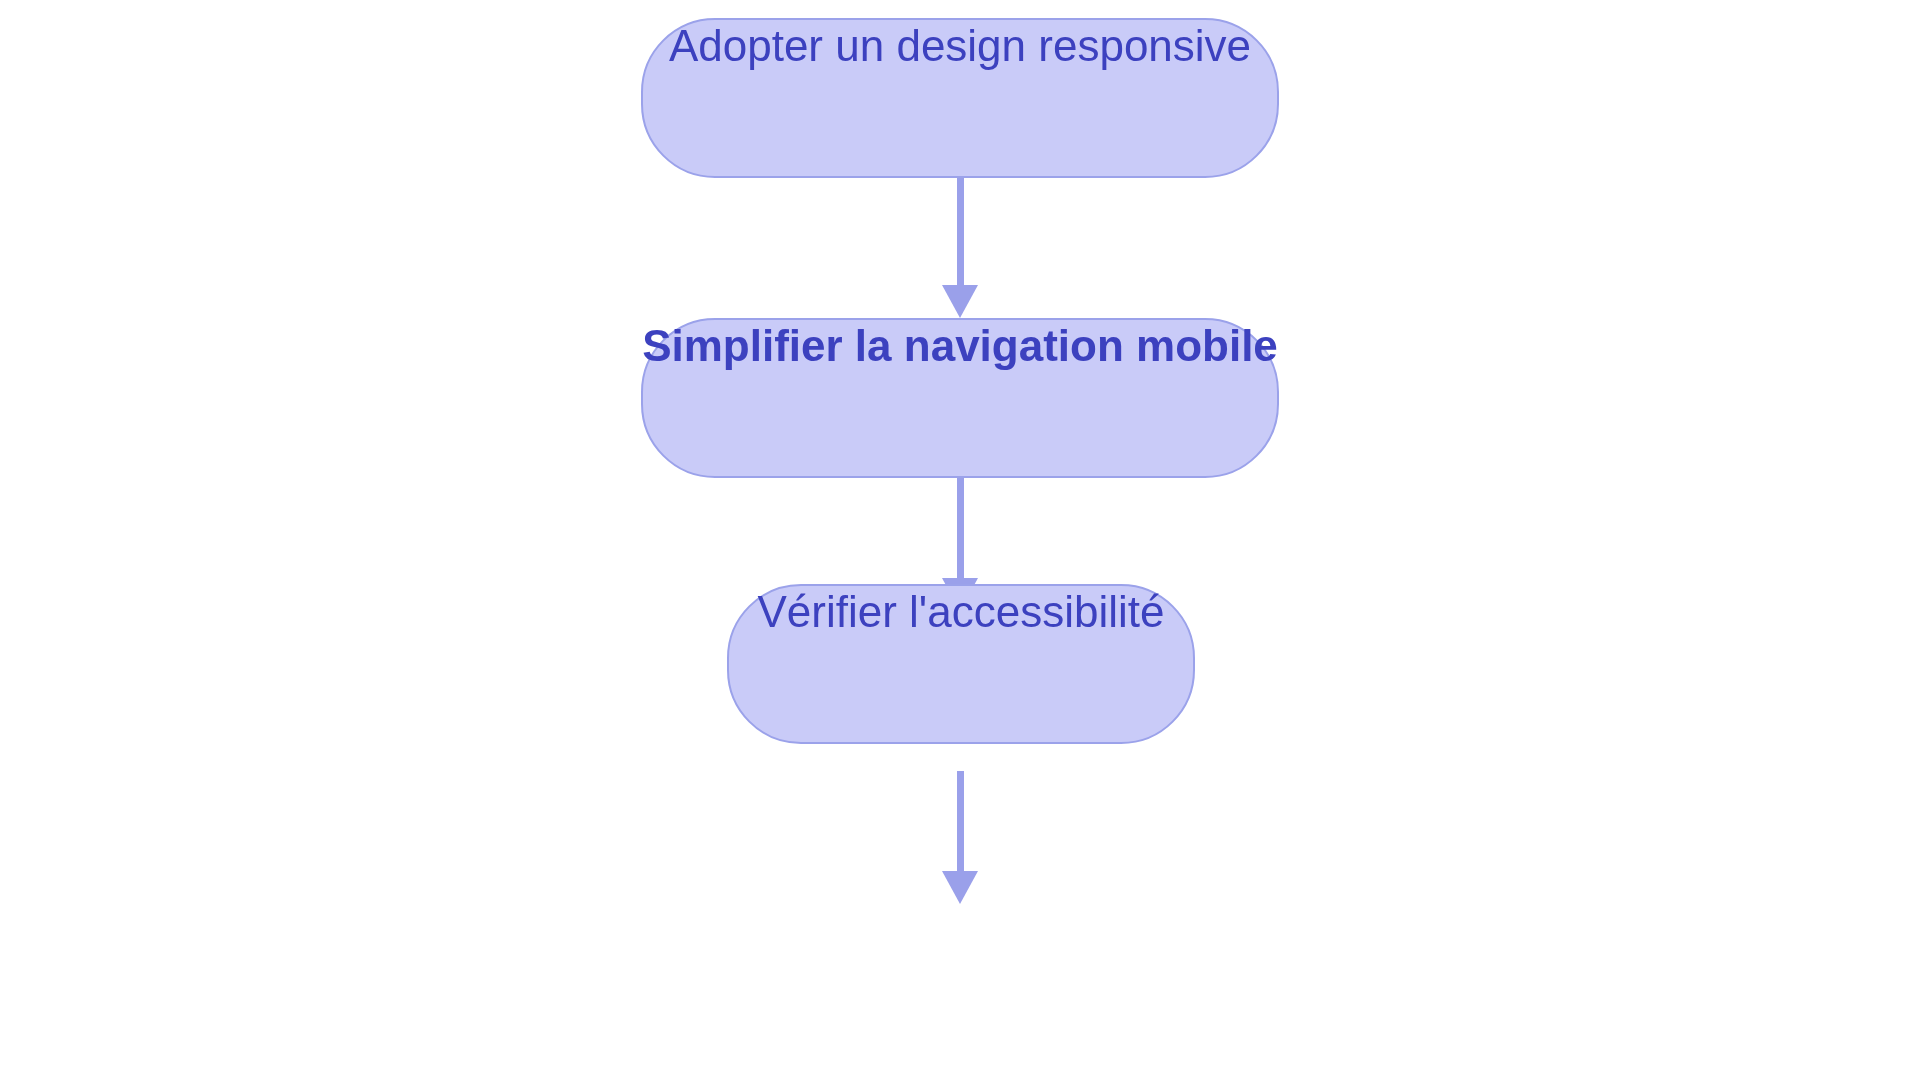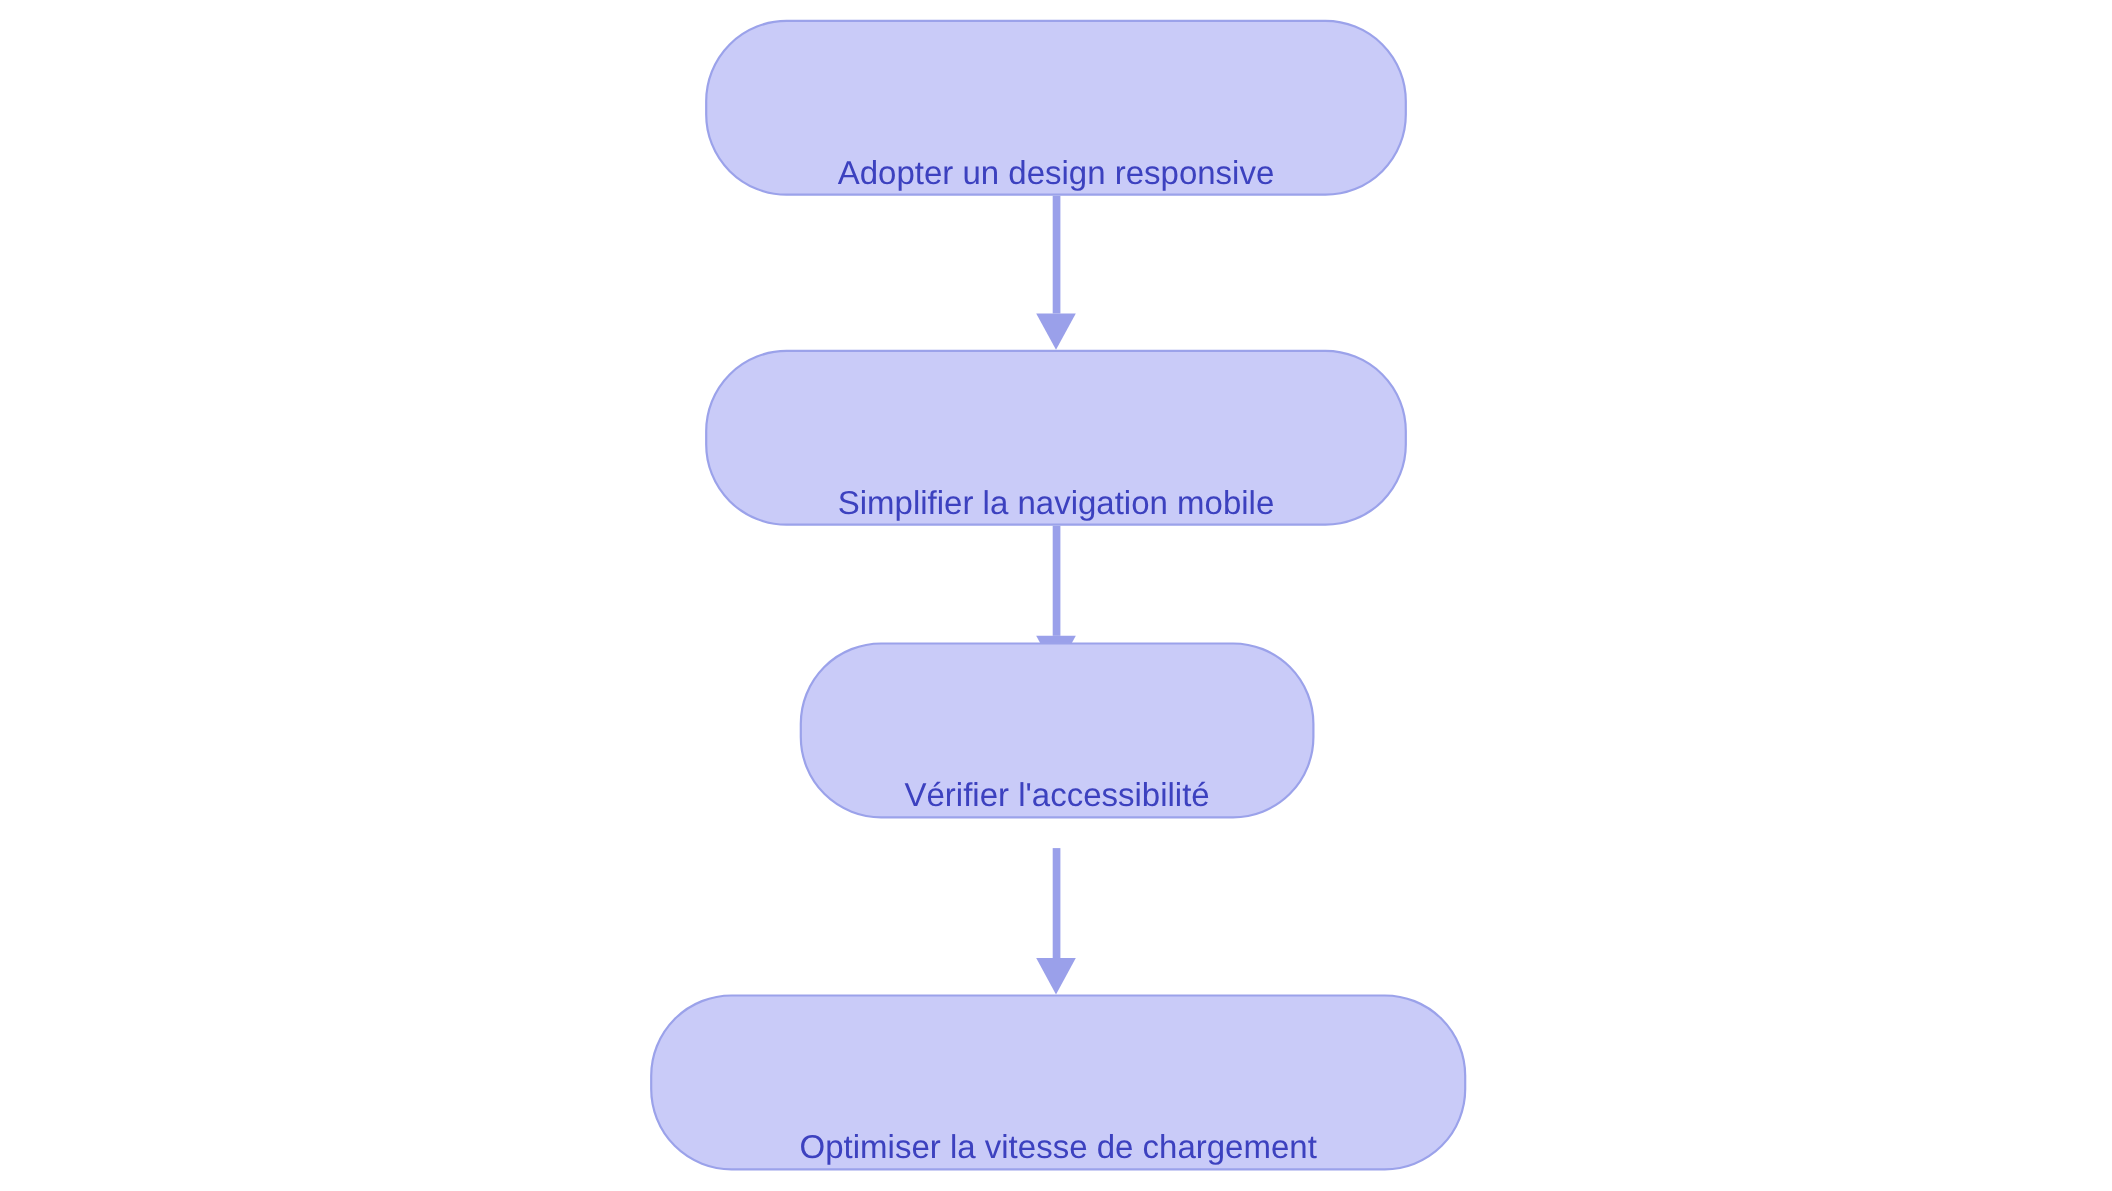--- a/index.html
+++ b/index.html
@@ -19,33 +19,33 @@
   }
   .canvas {
     position: relative;
     width: 1920px;
     height: 1083px;
     background: var(--bg);
   }
   .flow-node {
     position: absolute;
     display: flex;
-    align-items: flex-end;
+    align-items: flex-start;
     justify-content: center;
     background: var(--node-fill);
     border: 2px solid var(--node-border);
     border-radius: 74px;
     color: var(--node-text);
-    font-size: 30px;
+    font-size: 44px;
     line-height: 1.2;
     text-align: center;
     white-space: nowrap;
   }
   .node-1 { left: 641px; top: 18px;  width: 638px; height: 160px; }
-  .node-2 { left: 641px; top: 318px; width: 638px; height: 160px; }
+  .node-2 { left: 641px; top: 318px; width: 638px; height: 160px; font-weight: bold; }
   .node-3 { left: 727px; top: 584px; width: 468px; height: 160px; }
   .node-4 { left: 591px; top: 904px; width: 742px; height: 160px; }
 
   .connector {
     position: absolute;
     left: 942px;           
     width: 36px;
     display: flex;
     flex-direction: column;
     align-items: center;
@@ -91,17 +91,14 @@
 
   <div class="flow-node node-3">
     <span>Vérifier l'accessibilité</span>
   </div>
 
   <div class="connector conn-3">
     <div class="shaft"></div>
     <div class="head"></div>
   </div>
 
-  <div class="flow-node node-4">
-    <span>Optimiser la vitesse de chargement</span>
-  </div>
 
 </div>
 
 </body></html>

